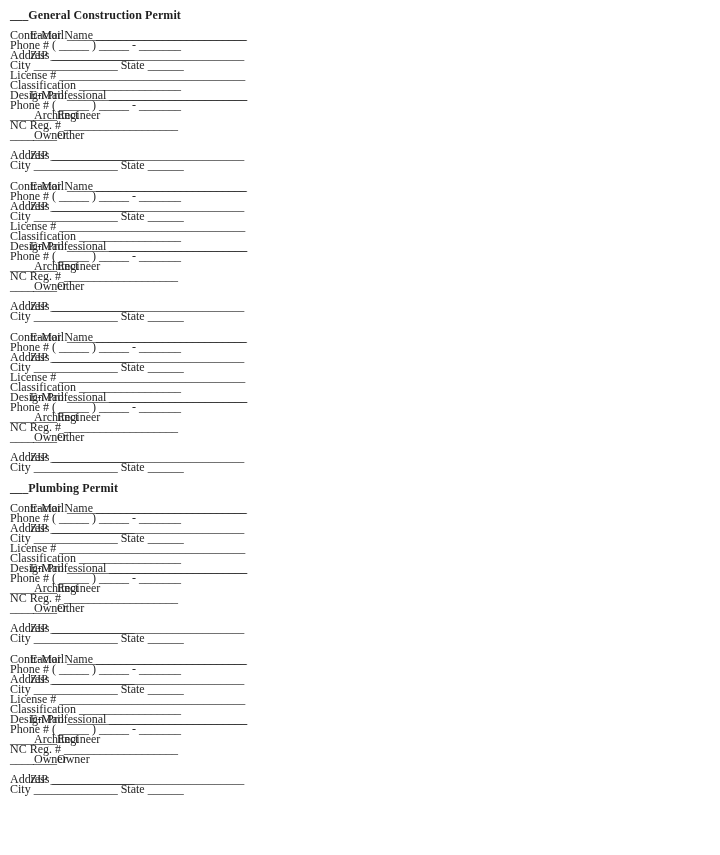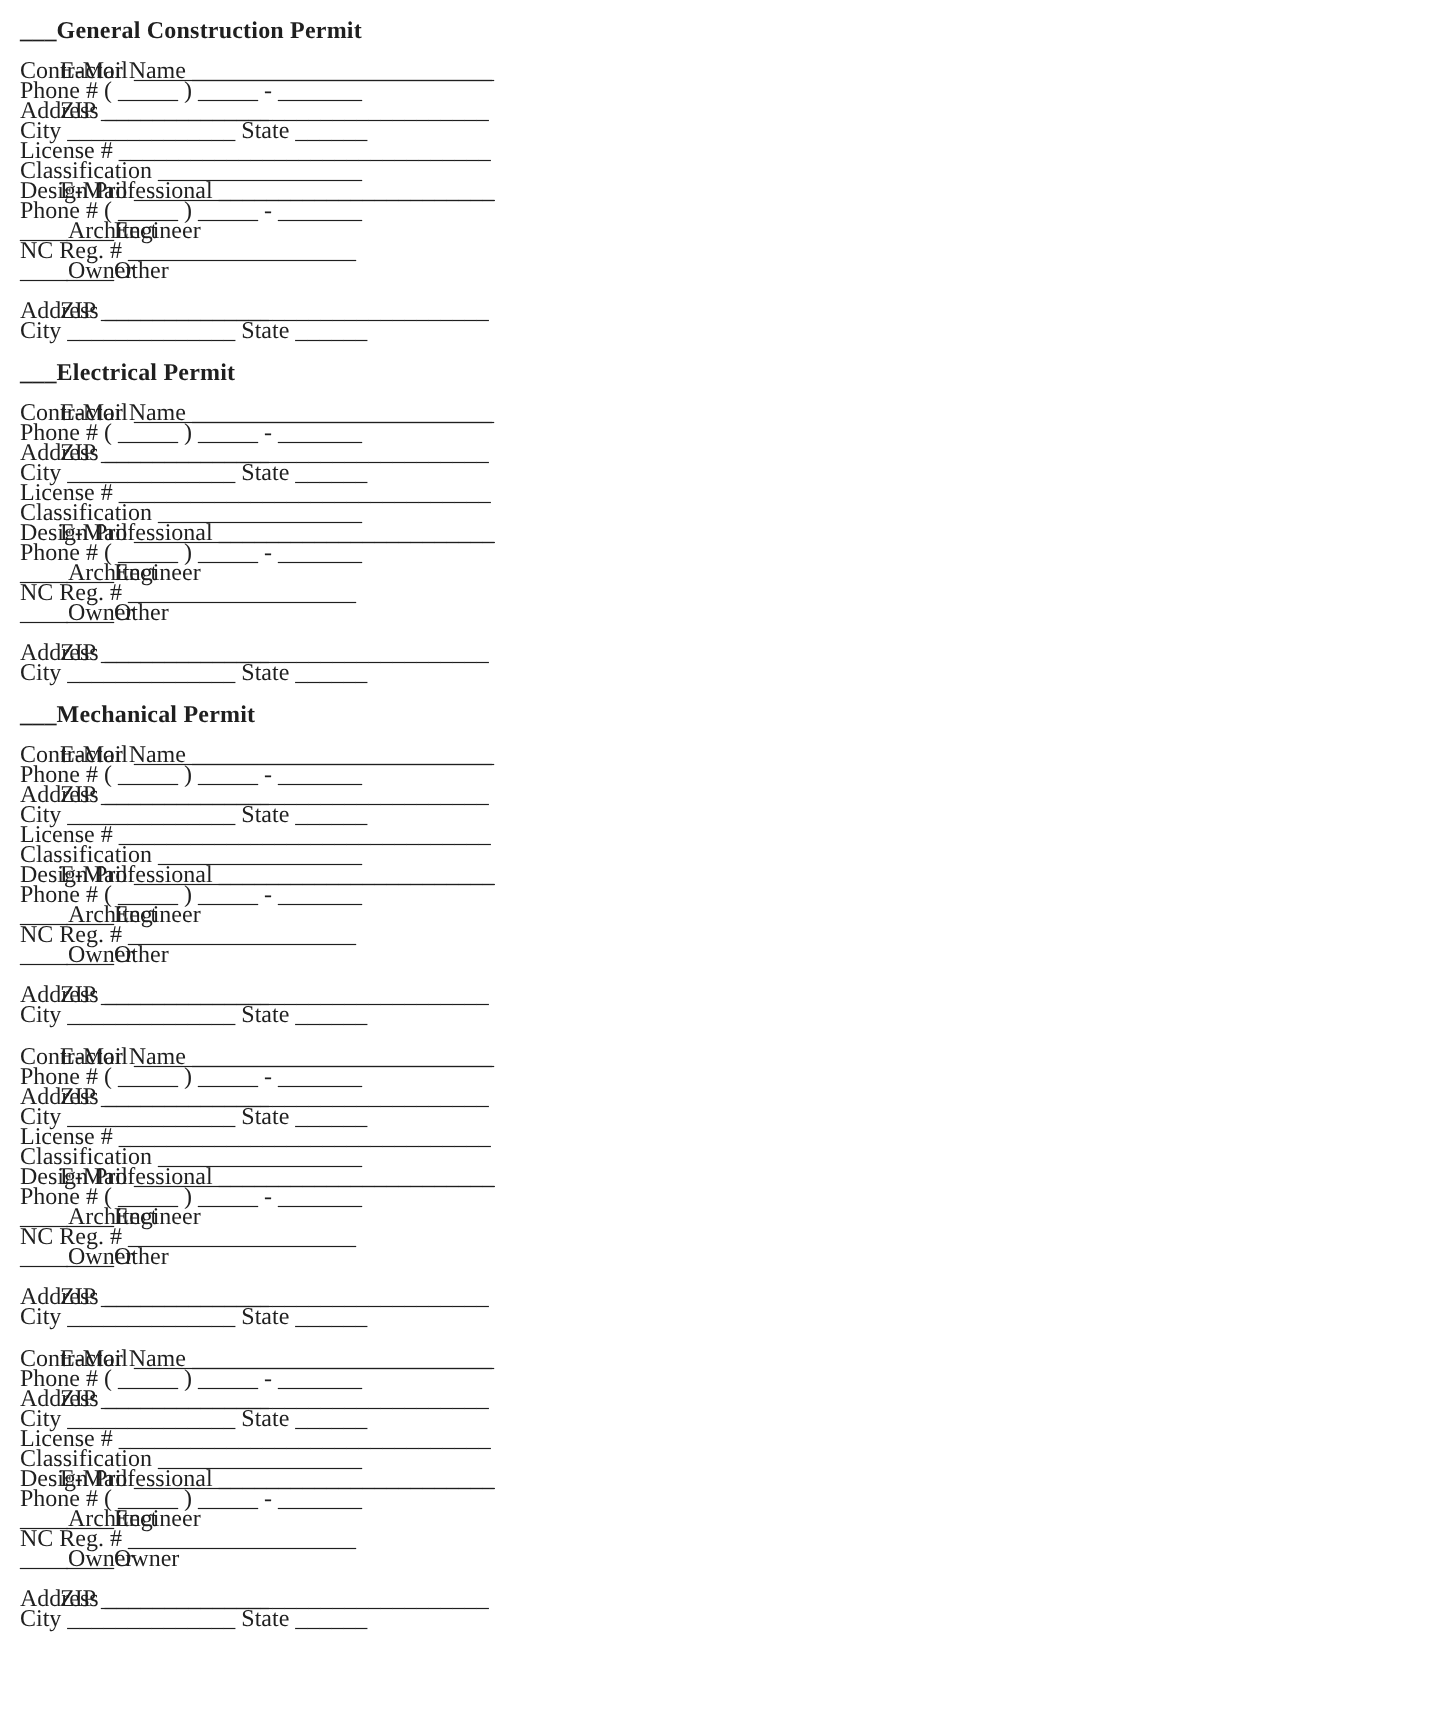--- a/index.html
+++ b/index.html
@@ -75,97 +75,94 @@
     </div>
     <div class="row">
       <span class="c1">Address ________________________________</span>
       <span class="c2">City ______________ State ______</span>
       <span class="c3">ZIP ______________</span>
     </div>
   </section>
 
   <section class="permit-section">
     <div class="row">
-      <span class="title">___Electrical Permit</span>
-    </div>
-    <div class="row">
-      <span class="c1">Contractor Name _________________________</span>
-      <span class="c2">Phone # ( _____ ) _____ - _______</span>
-      <span class="c3">E-Mail ______________________________</span>
-    </div>
-    <div class="row">
-      <span class="c1">Address ________________________________</span>
-      <span class="c2">City ______________ State ______</span>
-      <span class="c3">ZIP ______________</span>
-    </div>
-    <div class="row">
-      <span class="c1">License # _______________________________</span>
-      <span class="c2">Classification _________________</span>
-    </div>
-    <div class="row">
-      <span class="c1">Design Professional _______________________</span>
-      <span class="c2">Phone # ( _____ ) _____ - _______</span>
-      <span class="c3">E-Mail ______________________________</span>
-    </div>
-    <div class="row">
-      <span class="c1">____Architect</span>
-      <span class="c1b">____Engineer</span>
-      <span class="c2">NC Reg. # ___________________</span>
-    </div>
-    <div class="row">
-      <span class="c1">____Owner</span>
-      <span class="c1b">____Other</span>
-    </div>
-    <div class="row">
-      <span class="c1">Address ________________________________</span>
-      <span class="c2">City ______________ State ______</span>
-      <span class="c3">ZIP ______________</span>
-    </div>
-  </section>
-
-  <section class="permit-section">
-    <div class="row">
-      <span class="title">___Mechanical Permit</span>
-    </div>
-    <div class="row">
-      <span class="c1">Contractor Name _________________________</span>
-      <span class="c2">Phone # ( _____ ) _____ - _______</span>
-      <span class="c3">E-Mail ______________________________</span>
-    </div>
-    <div class="row">
-      <span class="c1">Address ________________________________</span>
-      <span class="c2">City ______________ State ______</span>
-      <span class="c3">ZIP ______________</span>
-    </div>
-    <div class="row">
-      <span class="c1">License # _______________________________</span>
-      <span class="c2">Classification _________________</span>
-    </div>
-    <div class="row">
-      <span class="c1">Design Professional _______________________</span>
-      <span class="c2">Phone # ( _____ ) _____ - _______</span>
-      <span class="c3">E-Mail ______________________________</span>
-    </div>
-    <div class="row">
-      <span class="c1">____Architect</span>
-      <span class="c1b">____Engineer</span>
-      <span class="c2">NC Reg. # ___________________</span>
-    </div>
-    <div class="row">
-      <span class="c1">____Owner</span>
-      <span class="c1b">____Other</span>
-    </div>
-    <div class="row">
-      <span class="c1">Address ________________________________</span>
-      <span class="c2">City ______________ State ______</span>
-      <span class="c3">ZIP ______________</span>
-    </div>
-  </section>
-
-  <section class="permit-section">
+      <span class="c1">Contractor Name _________________________</span>
+      <span class="c2">Phone # ( _____ ) _____ - _______</span>
+      <span class="c3">E-Mail ______________________________</span>
+    </div>
+    <div class="row">
+      <span class="c1">Address ________________________________</span>
+      <span class="c2">City ______________ State ______</span>
+      <span class="c3">ZIP ______________</span>
+    </div>
+    <div class="row">
+      <span class="c1">License # _______________________________</span>
+      <span class="c2">Classification _________________</span>
+    </div>
+    <div class="row">
+      <span class="c1">Design Professional _______________________</span>
+      <span class="c2">Phone # ( _____ ) _____ - _______</span>
+      <span class="c3">E-Mail ______________________________</span>
+    </div>
+    <div class="row">
+      <span class="c1">____Architect</span>
+      <span class="c1b">____Engineer</span>
+      <span class="c2">NC Reg. # ___________________</span>
+    </div>
+    <div class="row">
+      <span class="c1">____Owner</span>
+      <span class="c1b">____Other</span>
+    </div>
+    <div class="row">
+      <span class="c1">Address ________________________________</span>
+      <span class="c2">City ______________ State ______</span>
+      <span class="c3">ZIP ______________</span>
+    </div>
+  </section>
+
+  <section class="permit-section">
+    <div class="row">
+      <span class="c1">Contractor Name _________________________</span>
+      <span class="c2">Phone # ( _____ ) _____ - _______</span>
+      <span class="c3">E-Mail ______________________________</span>
+    </div>
+    <div class="row">
+      <span class="c1">Address ________________________________</span>
+      <span class="c2">City ______________ State ______</span>
+      <span class="c3">ZIP ______________</span>
+    </div>
+    <div class="row">
+      <span class="c1">License # _______________________________</span>
+      <span class="c2">Classification _________________</span>
+    </div>
+    <div class="row">
+      <span class="c1">Design Professional _______________________</span>
+      <span class="c2">Phone # ( _____ ) _____ - _______</span>
+      <span class="c3">E-Mail ______________________________</span>
+    </div>
+    <div class="row">
+      <span class="c1">____Architect</span>
+      <span class="c1b">____Engineer</span>
+      <span class="c2">NC Reg. # ___________________</span>
+    </div>
+    <div class="row">
+      <span class="c1">____Owner</span>
+      <span class="c1b">____Other</span>
+    </div>
+    <div class="row">
+      <span class="c1">Address ________________________________</span>
+      <span class="c2">City ______________ State ______</span>
+      <span class="c3">ZIP ______________</span>
+    </div>
+  </section>
+
+  <section class="permit-section">
+    <div class="row">
+      <span class="title">___Plumbing Permit</span>
+    </div>
     <div class="row">
       <span class="c1">Contractor Name _________________________</span>
       <span class="c2">Phone # ( _____ ) _____ - _______</span>
       <span class="c3">E-Mail ______________________________</span>
     </div>
     <div class="row">
       <span class="c1">Address ________________________________</span>
       <span class="c2">City ______________ State ______</span>
       <span class="c3">ZIP ______________</span>
     </div>

